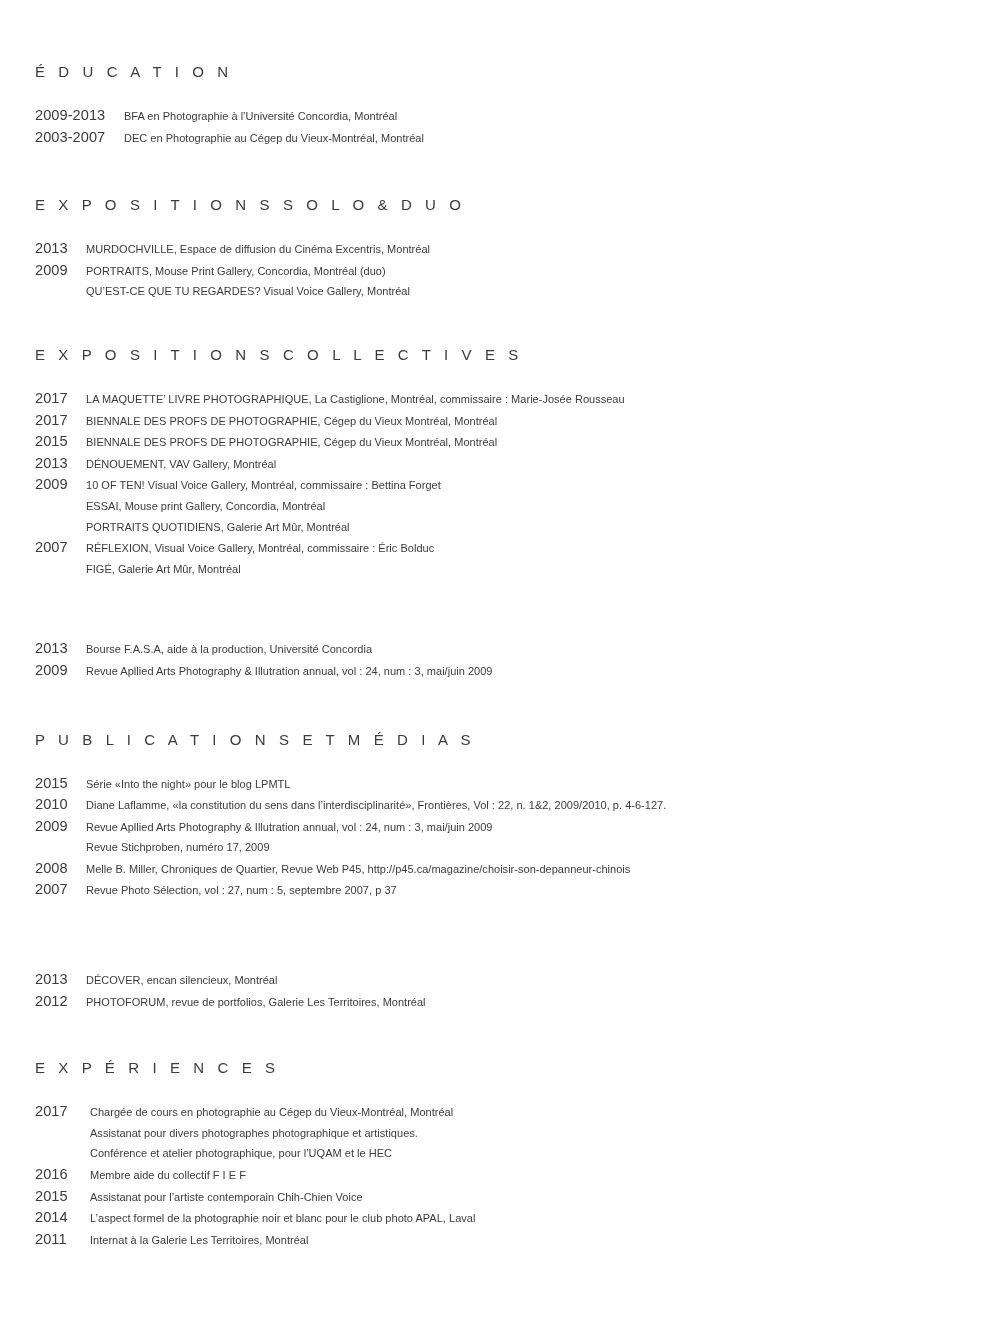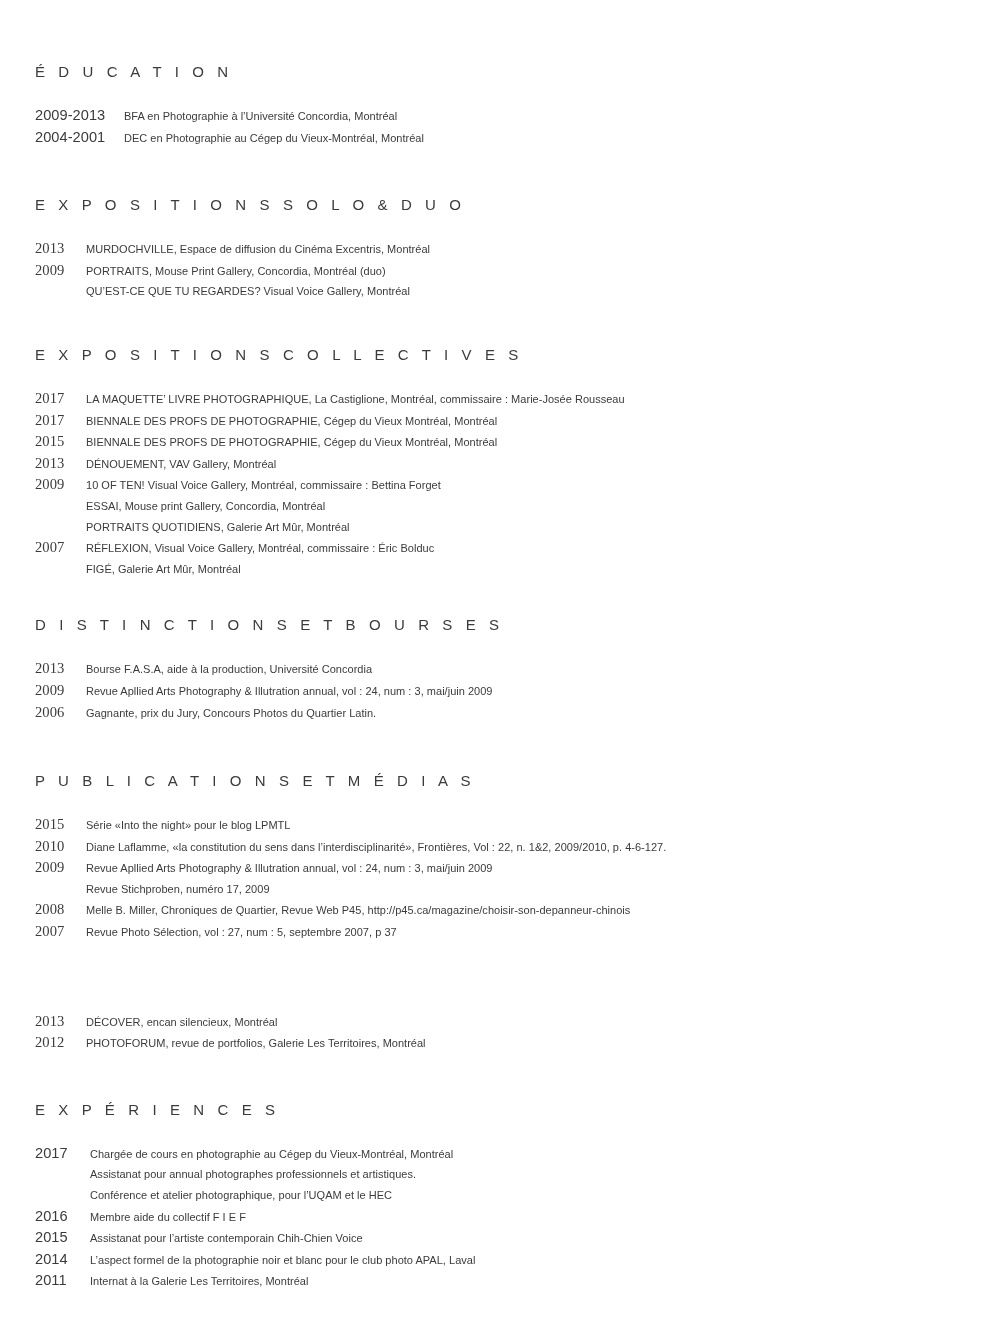--- a/index.html
+++ b/index.html
@@ -60,21 +60,21 @@
   .desc {
     flex: 1 1 auto;
     font-size: 11px;
     font-weight: 400;
     color: #3b3b3b;
     letter-spacing: 0.02px;
     white-space: nowrap;
   }
   
   .w-wide .year { width: 89px; }
-  .w-narrow .year { width: 51px; font-family: Liberation Serif, serif; }
+  .w-narrow .year { width: 51px; }
   .w-mid .year { width: 55px; }
 
   
   .gap-head { height: 23px; }
   .gap-sec-1 { height: 47px; }
   .gap-sec-2 { height: 43px; }
   .gap-sec-3 { height: 36px; }
   .gap-sec-4 { height: 48px; }
   .gap-sec-5 { height: 45px; }
   .gap-sec-6 { height: 46px; }
@@ -87,21 +87,21 @@
 
     <div class="section w-wide">
       <div class="section-title">É D U C A T I O N</div>
       <div class="gap-head"></div>
       <div class="entries">
         <div class="entry">
           <span class="year">2009-2013</span>
           <span class="desc">BFA en Photographie à l’Université Concordia, Montréal</span>
         </div>
         <div class="entry">
-          <span class="year">2004-2001</span>
+          <span class="year">2003-2007</span>
           <span class="desc">DEC en Photographie au Cégep du Vieux-Montréal, Montréal</span>
         </div>
       </div>
     </div>
 
     <div class="gap-sec-1"></div>
 
     <div class="section w-narrow">
       <div class="section-title">E X P O S I T I O N S  S O L O  &amp;  D U O</div>
       <div class="gap-head"></div>
@@ -162,34 +162,29 @@
         <div class="entry">
           <span class="year"></span>
           <span class="desc">FIGÉ, Galerie Art Mûr, Montréal</span>
         </div>
       </div>
     </div>
 
     <div class="gap-sec-3"></div>
 
     <div class="section w-narrow">
-      <div class="section-title">D I S T I N C T I O N S  E T  B O U R S E S</div>
       <div class="gap-head"></div>
       <div class="entries">
         <div class="entry">
           <span class="year">2013</span>
           <span class="desc">Bourse F.A.S.A, aide à la production, Université Concordia</span>
         </div>
         <div class="entry">
           <span class="year">2009</span>
           <span class="desc">Revue Apllied Arts Photography &amp; Illutration annual, vol : 24, num : 3, mai/juin 2009</span>
-        </div>
-        <div class="entry">
-          <span class="year">2006</span>
-          <span class="desc">Gagnante, prix du Jury, Concours Photos du Quartier Latin.</span>
         </div>
       </div>
     </div>
 
     <div class="gap-sec-4"></div>
 
     <div class="section w-narrow">
       <div class="section-title">P U B L I C A T I O N S  E T  M É D I A S</div>
       <div class="gap-head"></div>
       <div class="entries">
@@ -241,21 +236,21 @@
     <div class="section w-mid">
       <div class="section-title">E X P É R I E N C E S</div>
       <div class="gap-head"></div>
       <div class="entries">
         <div class="entry">
           <span class="year">2017</span>
           <span class="desc">Chargée de cours en photographie au Cégep du Vieux-Montréal, Montréal</span>
         </div>
         <div class="entry">
           <span class="year"></span>
-          <span class="desc">Assistanat pour annual photographes professionnels et artistiques.</span>
+          <span class="desc">Assistanat pour divers photographes photographique et artistiques.</span>
         </div>
         <div class="entry">
           <span class="year"></span>
           <span class="desc">Conférence et atelier photographique, pour l’UQAM et le HEC</span>
         </div>
         <div class="entry">
           <span class="year">2016</span>
           <span class="desc">Membre aide du collectif  F I E F</span>
         </div>
         <div class="entry">

